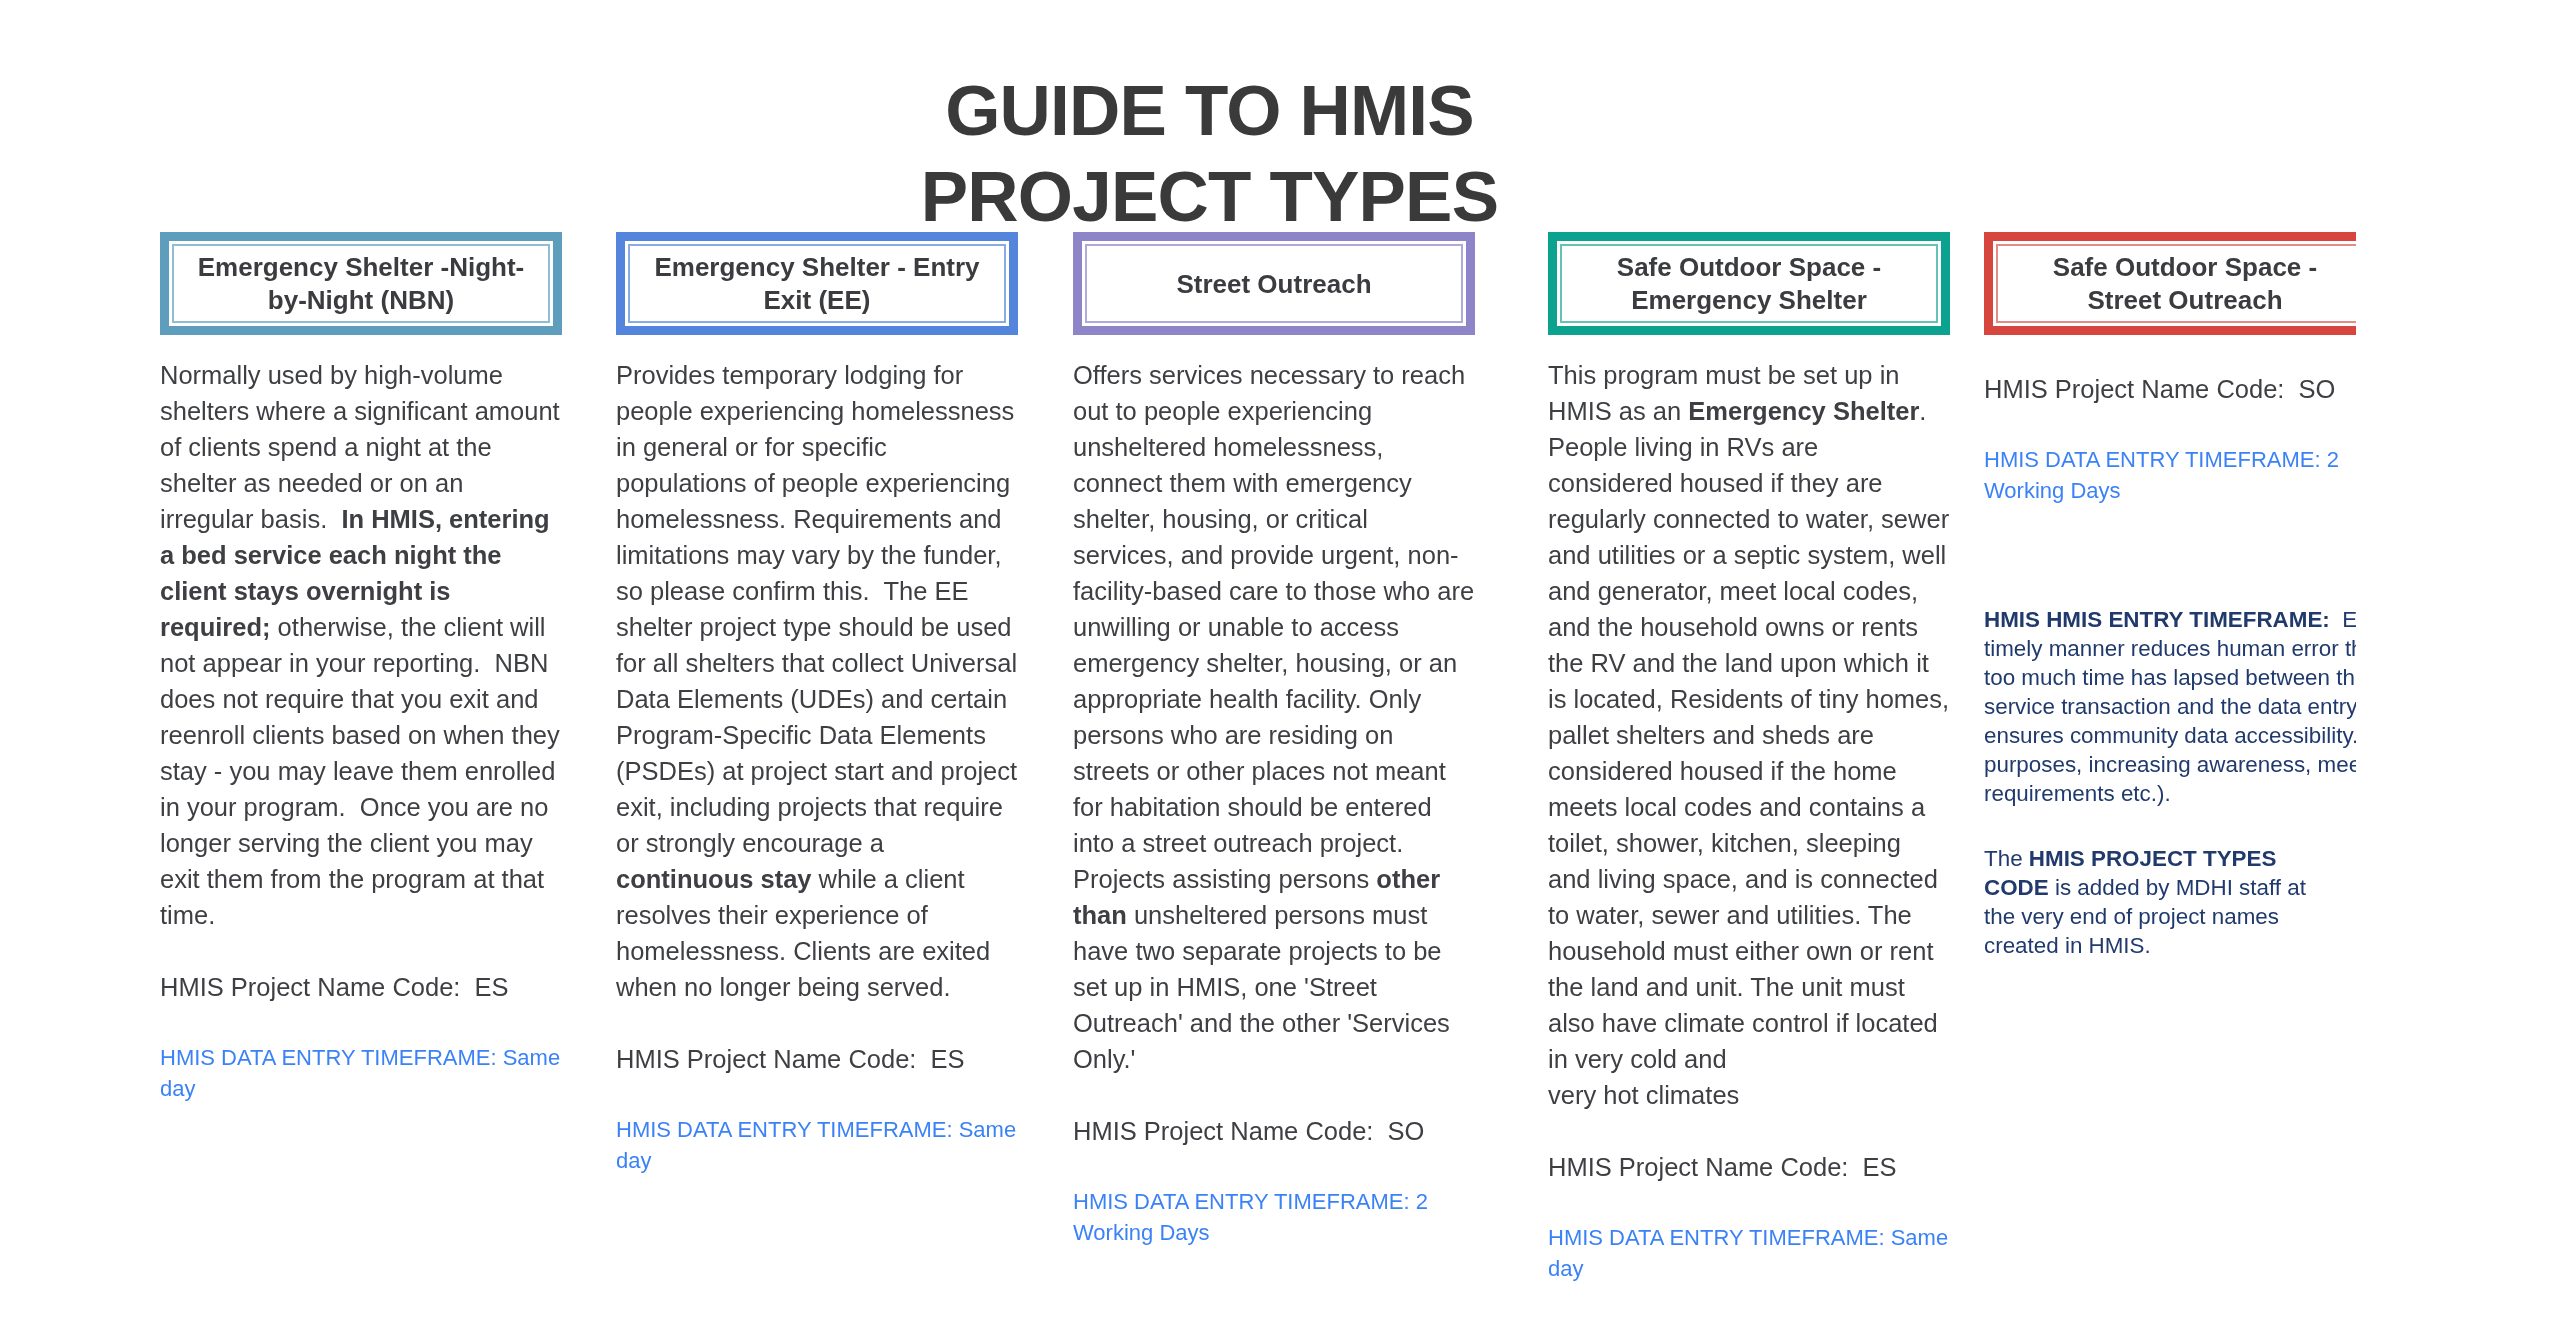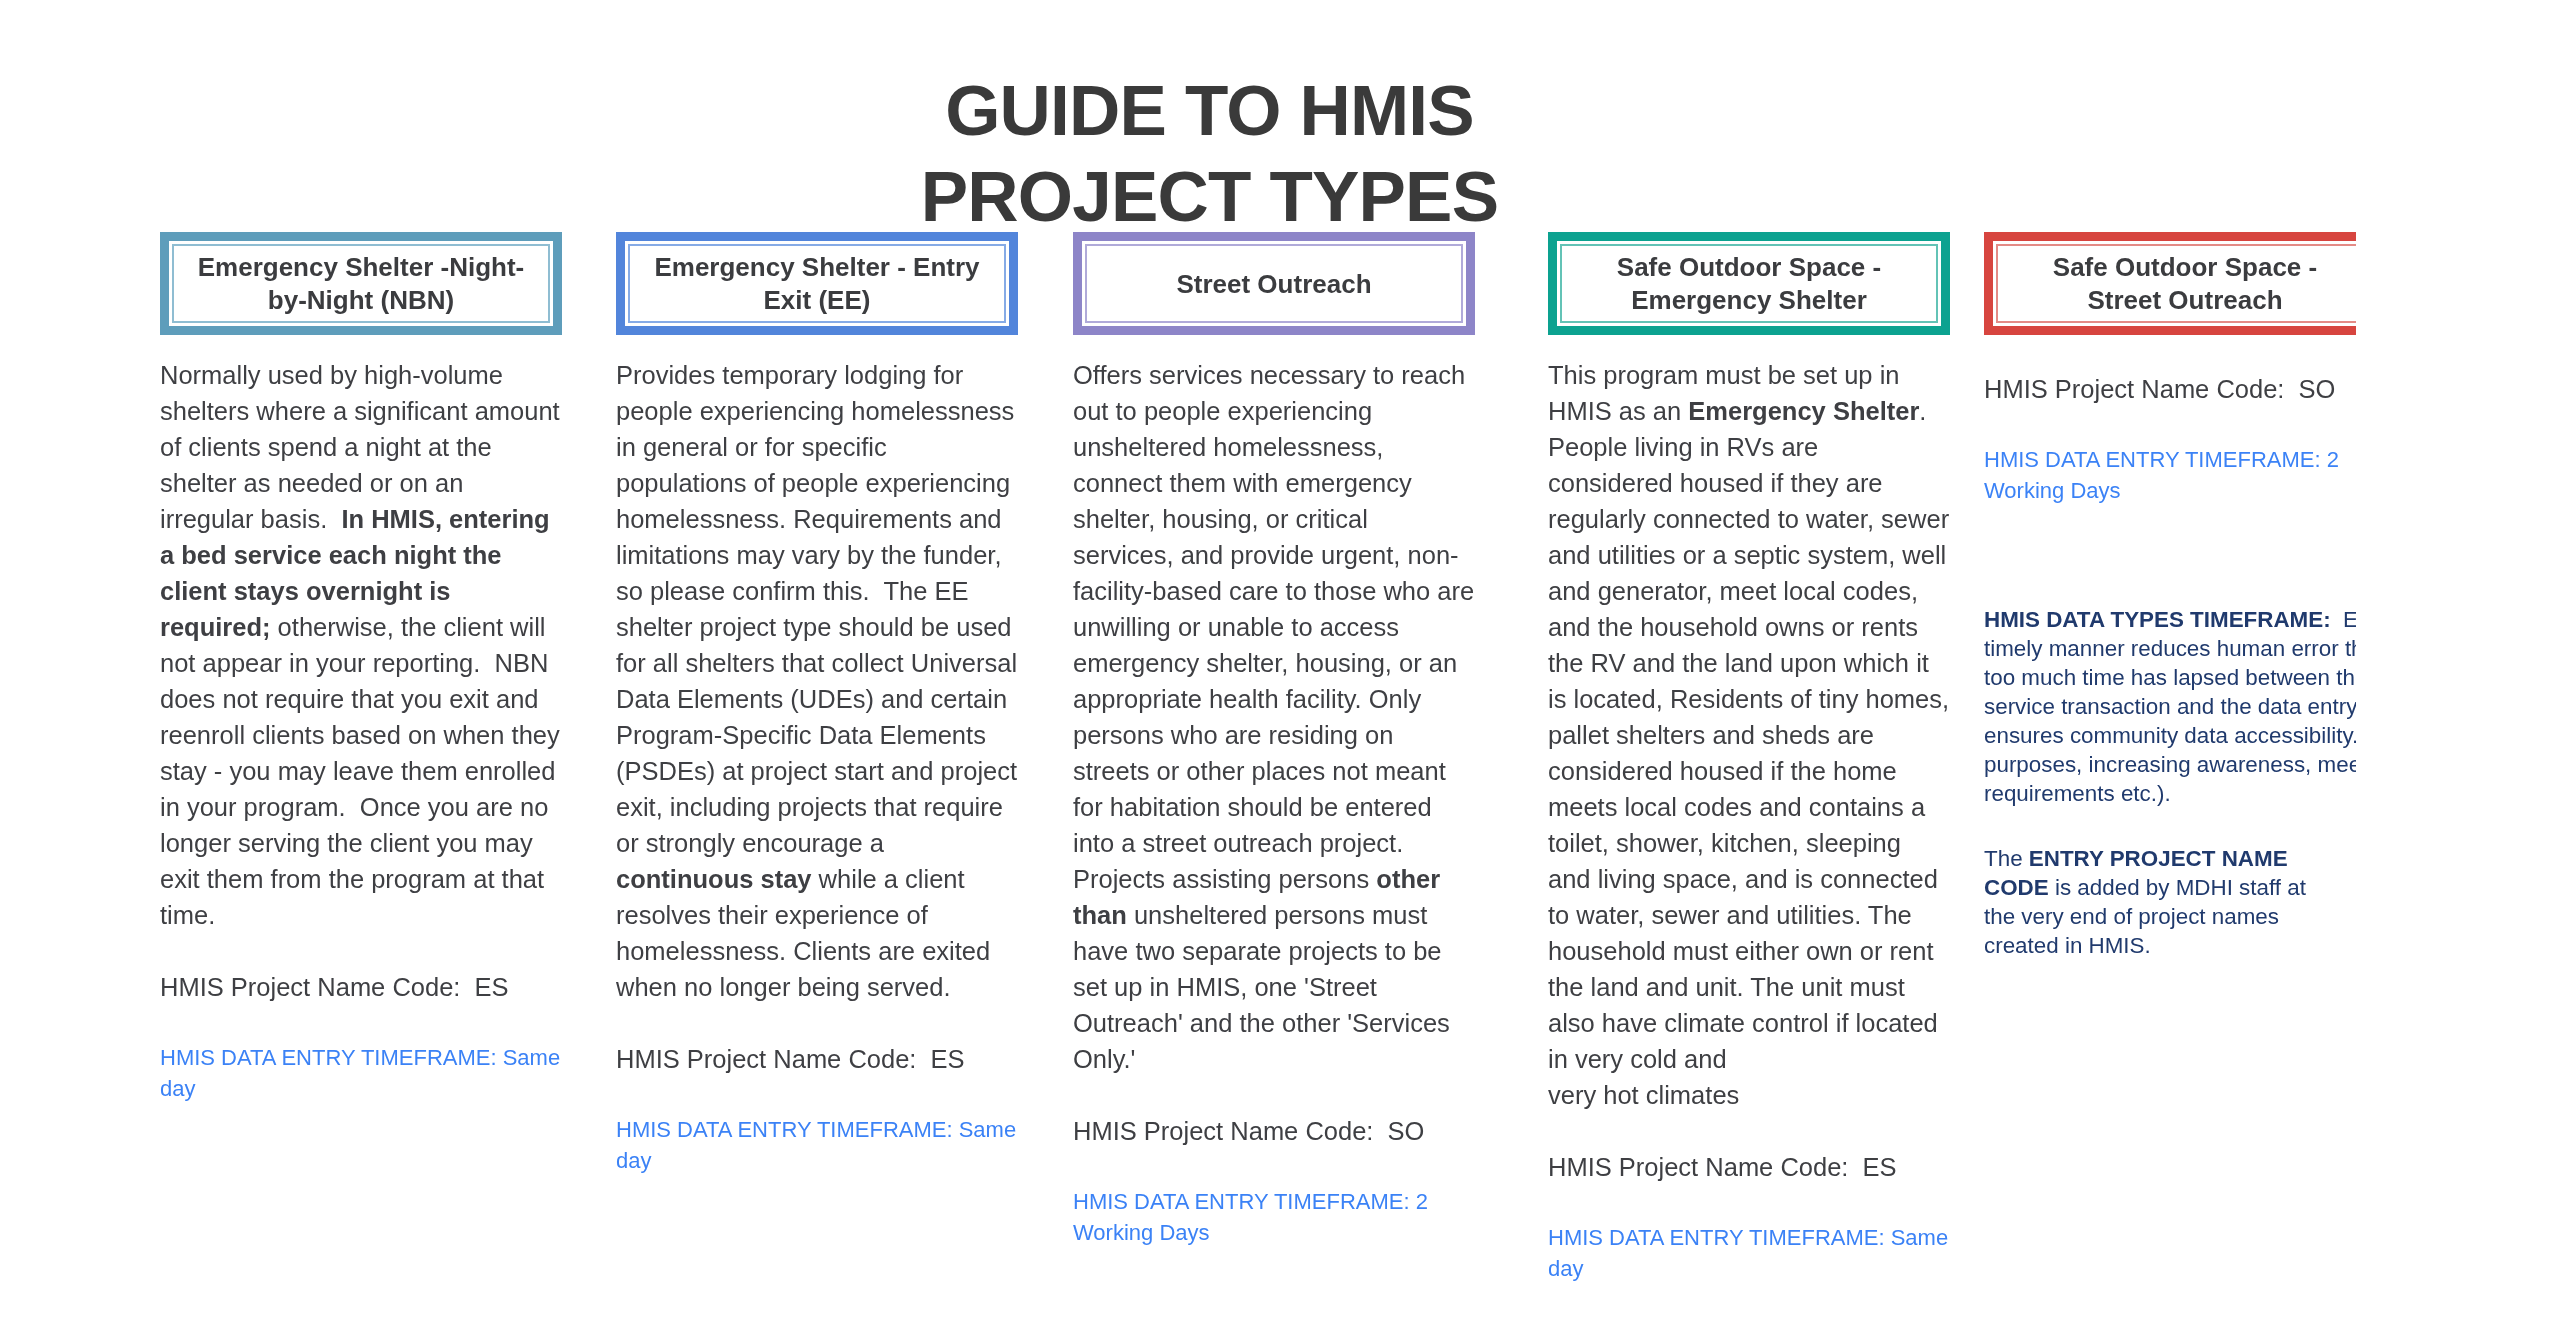--- a/index.html
+++ b/index.html
@@ -80,22 +80,22 @@
 
   <section class="col" id="col5" style="--accent: #D7453F; --accent-inner: #E48B86;">
     <div class="hdr">
       <div class="hdr-inner">Safe Outdoor Space -
 Street Outreach</div>
     </div>
     <p class="code">HMIS Project Name Code:  SO</p>
     <p class="tf">HMIS DATA ENTRY TIMEFRAME: 2 Working Days</p>
 
     <div class="notes">
-      <p class="note"><span class="b">HMIS DATA TYPES TIMEFRAME:  </span><span>Entering data in a timely manner reduces human error that occurs when too much time has lapsed between the collection and/or service transaction and the data entry. Timely data also ensures community data accessibility.(e.g. monitoring purposes, increasing awareness, meeting funding requirements etc.).</span></p>
-      <p class="note"><span>The </span><span class="b">ENTRY PROJECT NAME
+      <p class="note"><span class="b">HMIS HMIS ENTRY TIMEFRAME:  </span><span>Entering data in a timely manner reduces human error that occurs when too much time has lapsed between the collection and/or service transaction and the data entry. Timely data also ensures community data accessibility.(e.g. monitoring purposes, increasing awareness, meeting funding requirements etc.).</span></p>
+      <p class="note"><span>The </span><span class="b">HMIS PROJECT TYPES
 CODE</span><span> is added by MDHI staff at
 the very end of project names
 created in HMIS.</span></p>
     </div>
   </section>
 
 </div>
 
 
 </body></html>

